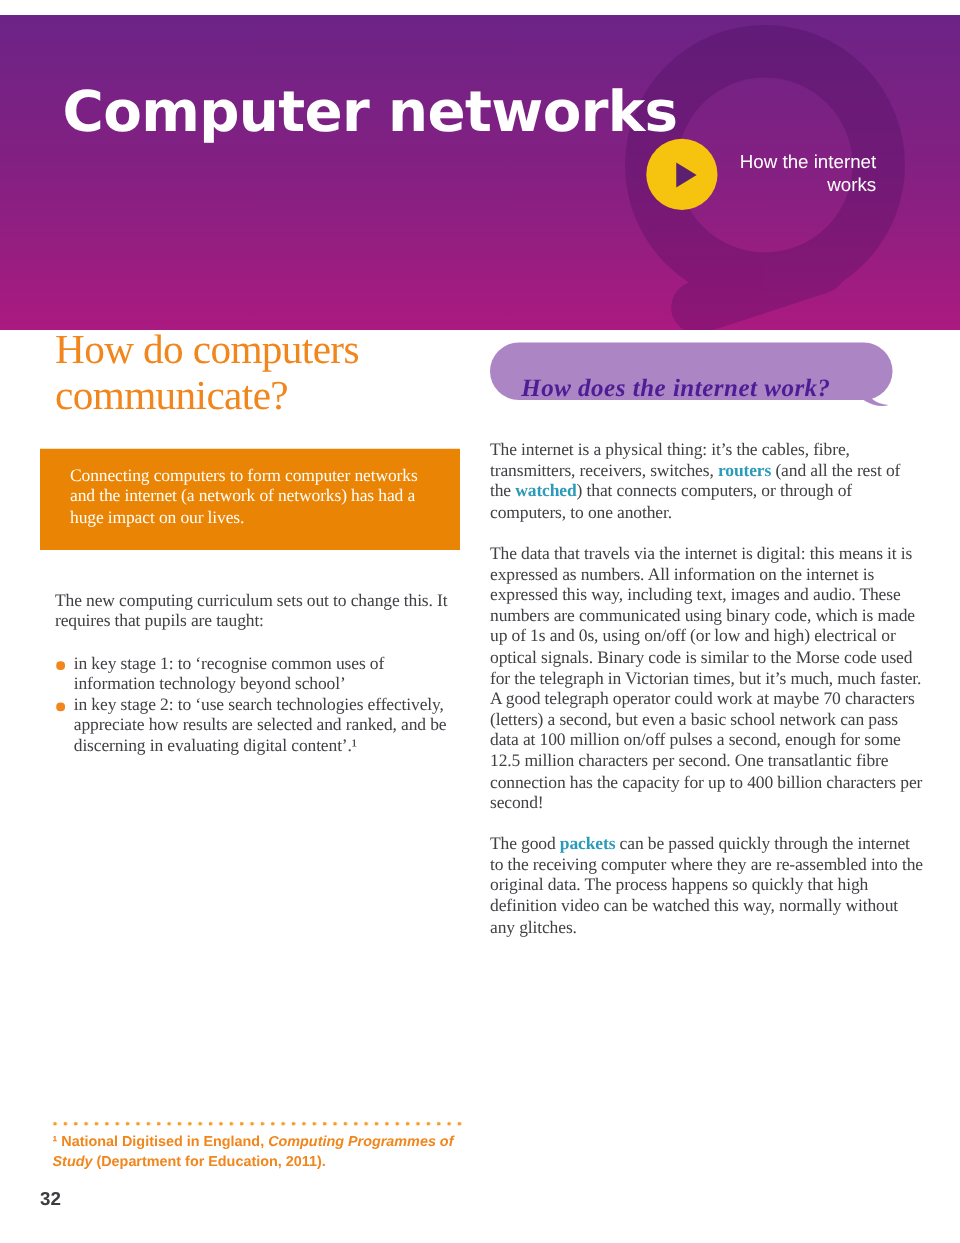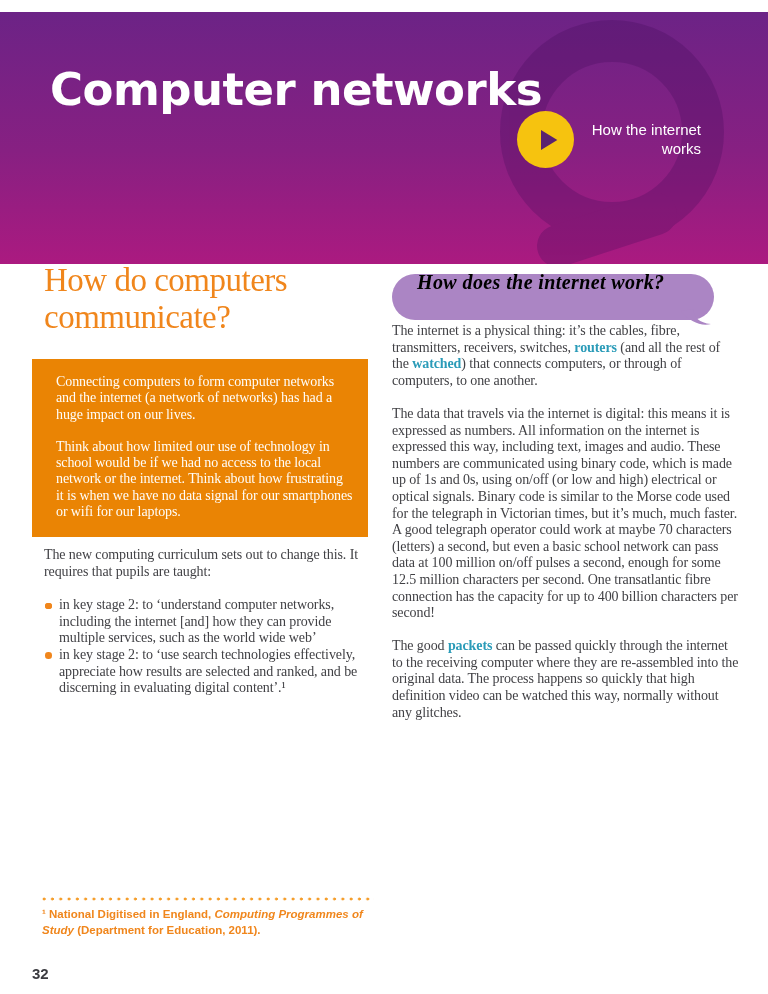--- a/index.html
+++ b/index.html
@@ -24,43 +24,43 @@
   .bodytext{color:var(--body-text,#414145);font-size:14px;line-height:16.6px;letter-spacing:-0.1px;font-family:Liberation Serif, serif;}
   p.body{margin:0 0 16.6px;}
   .kw{color:var(--teal,#2a9bb8);font-weight:bold;}
   .it{font-style:italic;}
 
   
   .col-left{position:absolute;left:44px;top:262px;width:330px;}
   .col-left h2{margin:0 0 23px;font-weight:400;font-size:33px;line-height:37px;
         color:var(--accent-orange,#f0861c);letter-spacing:-0.5px;}
   .callout{margin-left:-12px;width:336px;box-sizing:border-box;background:var(--callout-orange,#ea8404);
-        color:#fffdf9;padding:15px 15px 1px 24px;margin-bottom:10px;
+        color:#fffdf9;padding:15px 15px 1px 24px;margin-bottom:34px;
         font-size:14px;line-height:16.3px;letter-spacing:-0.1px;}
   .callout p{margin:0 0 16px;}
   .bullets{list-style:none;margin:0;padding:0;}
   .bullets li{position:relative;padding-left:15px;}
   .dot{position:absolute;left:1px;top:5.5px;width:6.5px;height:6.5px;border-radius:50%;
         background:var(--accent-orange,#f39000);}
 
   
   .col-right{position:absolute;left:392px;top:274px;width:348px;}
   .bubble{position:relative;width:322px;height:46px;border-radius:23px;background:var(--bubble-purple,#ab85c4);
-        color:#000000;display:flex;align-items:flex-start;padding-left:25px;box-sizing:border-box;
-        font-style:italic;font-weight:600;font-size:20px;letter-spacing:0.4px;margin-bottom:3px;}
+        color:#4c1d95;display:flex;align-items:flex-end;padding-left:25px;box-sizing:border-box;
+        font-style:italic;font-weight:600;font-size:20px;letter-spacing:0.4px;margin-bottom:33px;}
   .bubble-tail{position:absolute;right:3px;bottom:-9px;}
 
   
   .foot{position:absolute;left:32px;top:897px;width:346px;}
   .dotline{height:4px;margin-left:10px;width:332px;background-repeat:repeat-x;
         background-image:radial-gradient(circle at 2px 2px,#f59d2a 1.3px,transparent 1.7px);
         background-size:8.3px 4px;}
   .footnote{margin:5px 0 0 10px;color:var(--accent-orange,#f5941d);font-weight:bold;
         font-size:11.5px;line-height:16px;width:332px;}
-  .page-number{margin-top:27px;color:#3b3b40;font-weight:bold;font-size:15px;}
+  .page-number{margin-top:13px;color:#3b3b40;font-weight:bold;font-size:15px;}
 </style>
 </head>
 <body>
 
 <div class="page">
 
   <header class="hero">
     <svg class="q-mark" viewBox="0 0 298 252" aria-hidden="true">
       <g fill="none" stroke="#3f0a57" opacity="0.26" stroke-width="42" stroke-linecap="round">
         <circle cx="142" cy="120" r="91"></circle>
@@ -76,32 +76,28 @@
       </span>
       <span class="video-label">How the internet works</span>
     </div>
   </header>
 
   <section class="col-left bodytext">
     <h2>How do computers communicate?</h2>
 
     <div class="callout">
       <p>Connecting computers to form computer networks and the internet (a network of networks) has had a huge impact on our lives.</p>
-      <p>Think about how limited our use of technology in school would be if we had no access to the local network or the internet. Think about how frustrating it is when we have no data signal for our smartphones or wifi for our laptops.</p>
     </div>
 
     <p class="body">The new computing curriculum sets out to change this. It requires that pupils are taught:</p>
 
     <ul class="bullets">
       <li>
         <span class="dot"></span>
-      </li>
-      <li>
-        <span class="dot"></span>
-        <span>in key stage 2: to ‘understand computer networks, including the internet [and] how they can provide multiple services, such as the world wide web’</span>
+        <span>in key stage 1: to ‘recognise common uses of information technology beyond school’</span>
       </li>
       <li>
         <span class="dot"></span>
         <span>in key stage 2: to ‘use search technologies effectively, appreciate how results are selected and ranked, and be discerning in evaluating digital content’.¹</span>
       </li>
     </ul>
   </section>
 
   <aside class="col-right bodytext">
     <div class="bubble">

